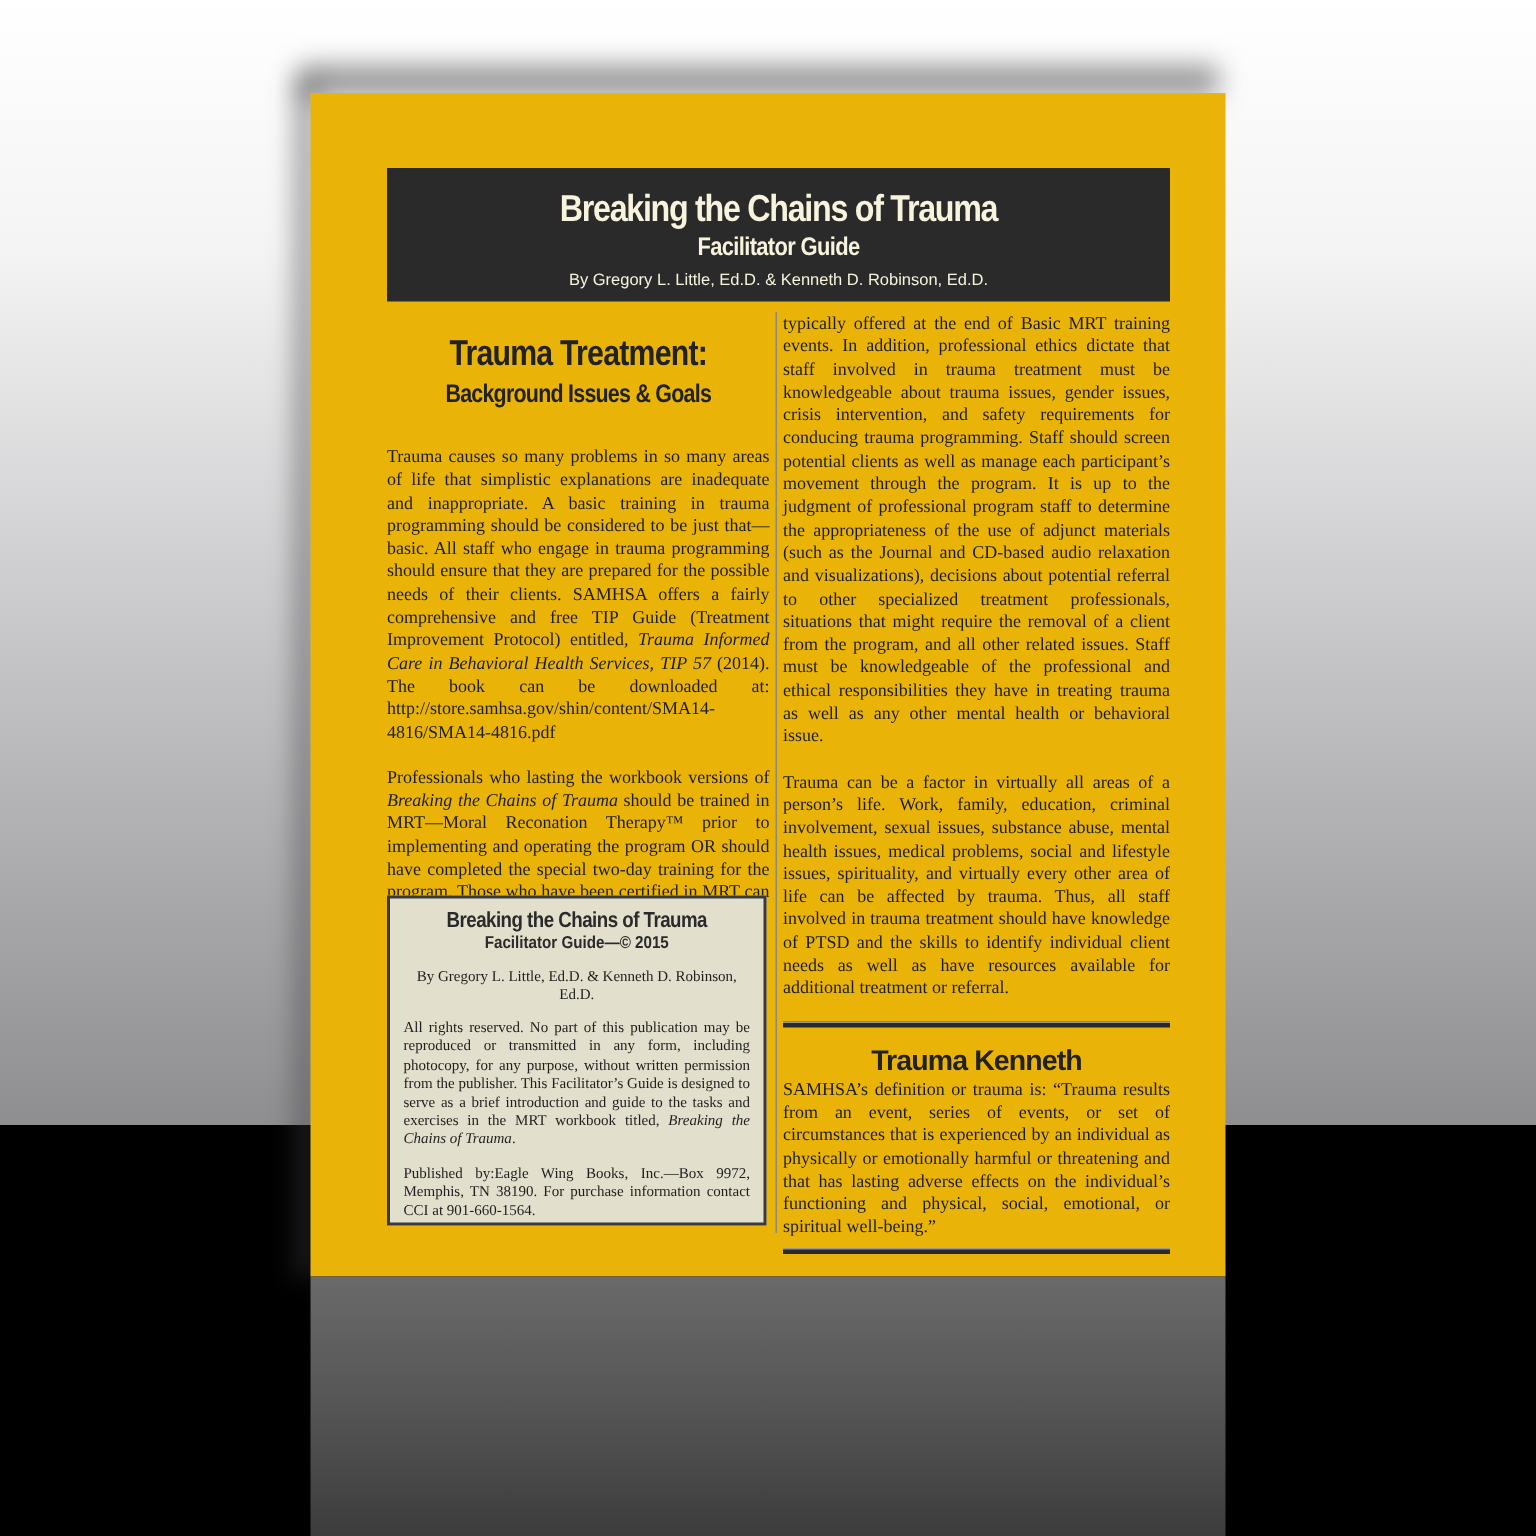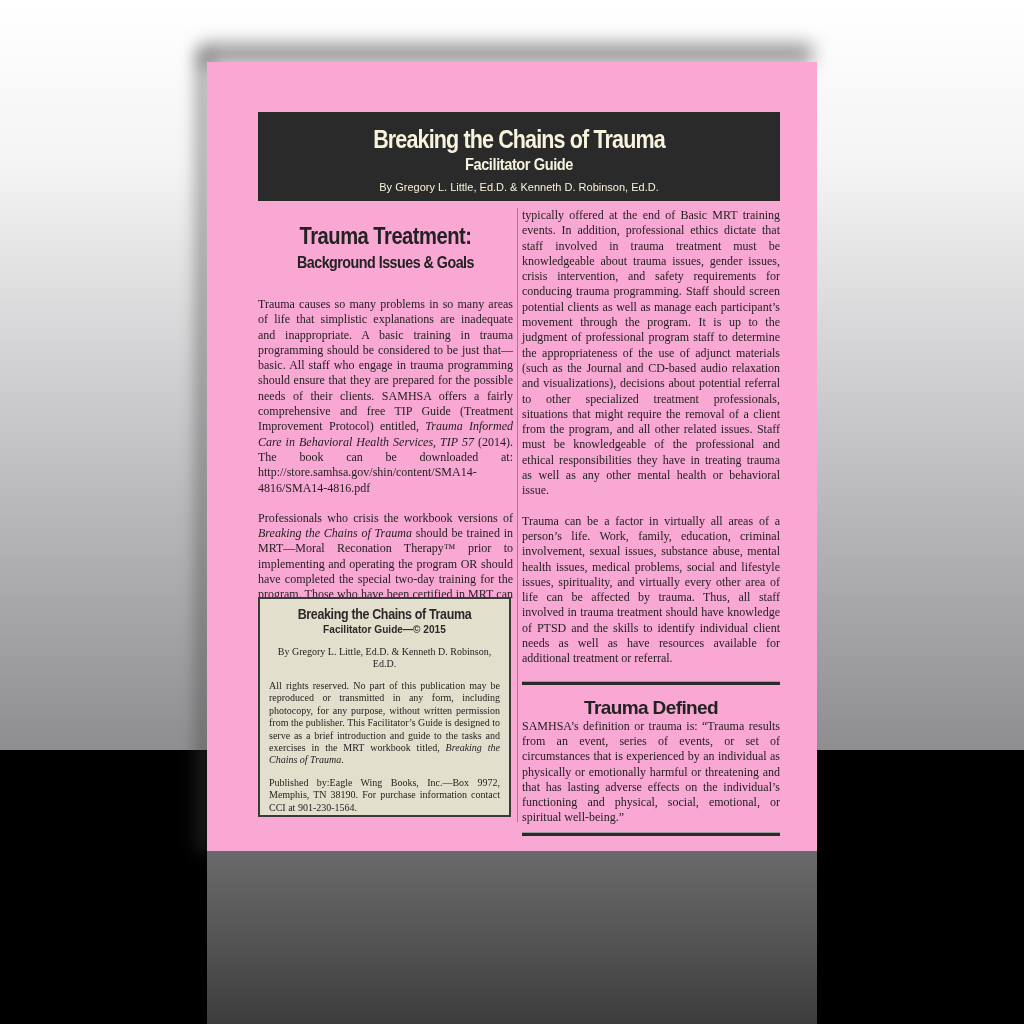--- a/index.html
+++ b/index.html
@@ -17,21 +17,21 @@
   .page-shadow {
     position:absolute; left:200px; top:44px; width:612px; height:20px;
     background:rgba(60,60,60,0.55); filter:blur(9px);
   }
   .page-shadow-left {
     position:absolute; left:196px; top:52px; width:16px; height:800px;
     background:rgba(60,60,60,0.45); filter:blur(8px);
   }
   .page {
     position:absolute; left:207px; top:62px; width:610px; height:789px;
-    background:#f9a8d4;
+    background:#eab308;
     font-family:"Liberation Serif", serif; color:#1e1e1e;
   }
   .reflection {
     position:absolute; left:207px; top:851px; width:610px; height:173px;
     background:linear-gradient(to bottom, #6a6a6a 0%, #555 50%, #3c3c3c 100%);
     overflow:hidden;
   }
   .header-band {
     position:absolute; left:51px; top:50px; width:522px; height:89px;
     background:#2a2a2a; color:#f7f3dc; text-align:center;
@@ -109,34 +109,34 @@
     <div class="header-sub">Facilitator Guide</div>
     <div class="header-byline">By Gregory L. Little, Ed.D. &amp; Kenneth D. Robinson, Ed.D.</div>
   </div>
 
   <div class="divider"></div>
 
   <div class="col-left">
     <div class="sec-title t1">Trauma Treatment:</div>
     <div class="sec-title t2">Background Issues &amp; Goals</div>
     <p class="p1"><span>Trauma causes so many problems in so many areas of life that simplistic explanations are inadequate and inappropriate. A basic training in trauma programming should be considered to be just that—basic. All staff who engage in trauma programming should ensure that they are prepared for the possible needs of their clients. SAMHSA offers a fairly comprehensive and free TIP Guide (Treatment Improvement Protocol) entitled, </span><em>Trauma Informed Care in Behavioral Health Services, TIP 57</em><span> (2014). The book can be downloaded at: http://store.samhsa.gov/shin/content/SMA14-4816/SMA14-4816.pdf</span></p>
-    <p class="p2"><span>Professionals who crisis the workbook versions of </span><em>Breaking the Chains of Trauma</em><span> should be trained in MRT—Moral Reconation Therapy™ prior to implementing and operating the program OR should have completed the special two-day training for the program. Those who have been certified in MRT can also attend a special one-day trauma training</span></p>
+    <p class="p2"><span>Professionals who lasting the workbook versions of </span><em>Breaking the Chains of Trauma</em><span> should be trained in MRT—Moral Reconation Therapy™ prior to implementing and operating the program OR should have completed the special two-day training for the program. Those who have been certified in MRT can also attend a special one-day trauma training</span></p>
   </div>
 
   <div class="box">
     <div class="box-title">Breaking the Chains of Trauma</div>
     <div class="box-sub">Facilitator Guide—© 2015</div>
     <div class="box-by">By Gregory L. Little, Ed.D. &amp; Kenneth D. Robinson, Ed.D.</div>
     <p class="bp1"><span>All rights reserved. No part of this publication may be reproduced or transmitted in any form, including photocopy, for any purpose, without written permission from the publisher. This Facilitator’s Guide is designed to serve as a brief introduction and guide to the tasks and exercises in the MRT workbook titled, </span><em>Breaking the Chains of Trauma</em><span>.</span></p>
-    <p class="bp2">Published by:Eagle Wing Books, Inc.—Box 9972, Memphis, TN 38190. For purchase information contact CCI at 901-230-1564.</p>
+    <p class="bp2">Published by:Eagle Wing Books, Inc.—Box 9972, Memphis, TN 38190. For purchase information contact CCI at 901-660-1564.</p>
   </div>
 
   <div class="col-right">
     <p>typically offered at the end of Basic MRT training events. In addition, professional ethics dictate that staff involved in trauma treatment must be knowledgeable about trauma issues, gender issues, crisis intervention, and safety requirements for conducing trauma programming. Staff should screen potential clients as well as manage each participant’s movement through the program. It is up to the judgment of professional program staff to determine the appropriateness of the use of adjunct materials (such as the Journal and CD-based audio relaxation and visualizations), decisions about potential referral to other specialized treatment professionals, situations that might require the removal of a client from the program, and all other related issues. Staff must be knowledgeable of the professional and ethical responsibilities they have in treating trauma as well as any other mental health or behavioral issue.</p>
     <p class="p3">Trauma can be a factor in virtually all areas of a person’s life. Work, family, education, criminal involvement, sexual issues, substance abuse, mental health issues, medical problems, social and lifestyle issues, spirituality, and virtually every other area of life can be affected by trauma. Thus, all staff involved in trauma treatment should have knowledge of PTSD and the skills to identify individual client needs as well as have resources available for additional treatment or referral.</p>
     <div class="rule" style="margin-top:14px;"></div>
-    <div class="sec-title td-title">Trauma Defined</div>
+    <div class="sec-title td-title">Trauma Kenneth</div>
     <p class="p5">SAMHSA’s definition or trauma is: “Trauma results from an event, series of events, or set of circumstances that is experienced by an individual as physically or emotionally harmful or threatening and that has lasting adverse effects on the individual’s functioning and physical, social, emotional, or spiritual well-being.”</p>
     <div class="rule rule-bottom"></div>
   </div>
 </div>
 
 <div class="reflection"></div>
 
 </body></html>

